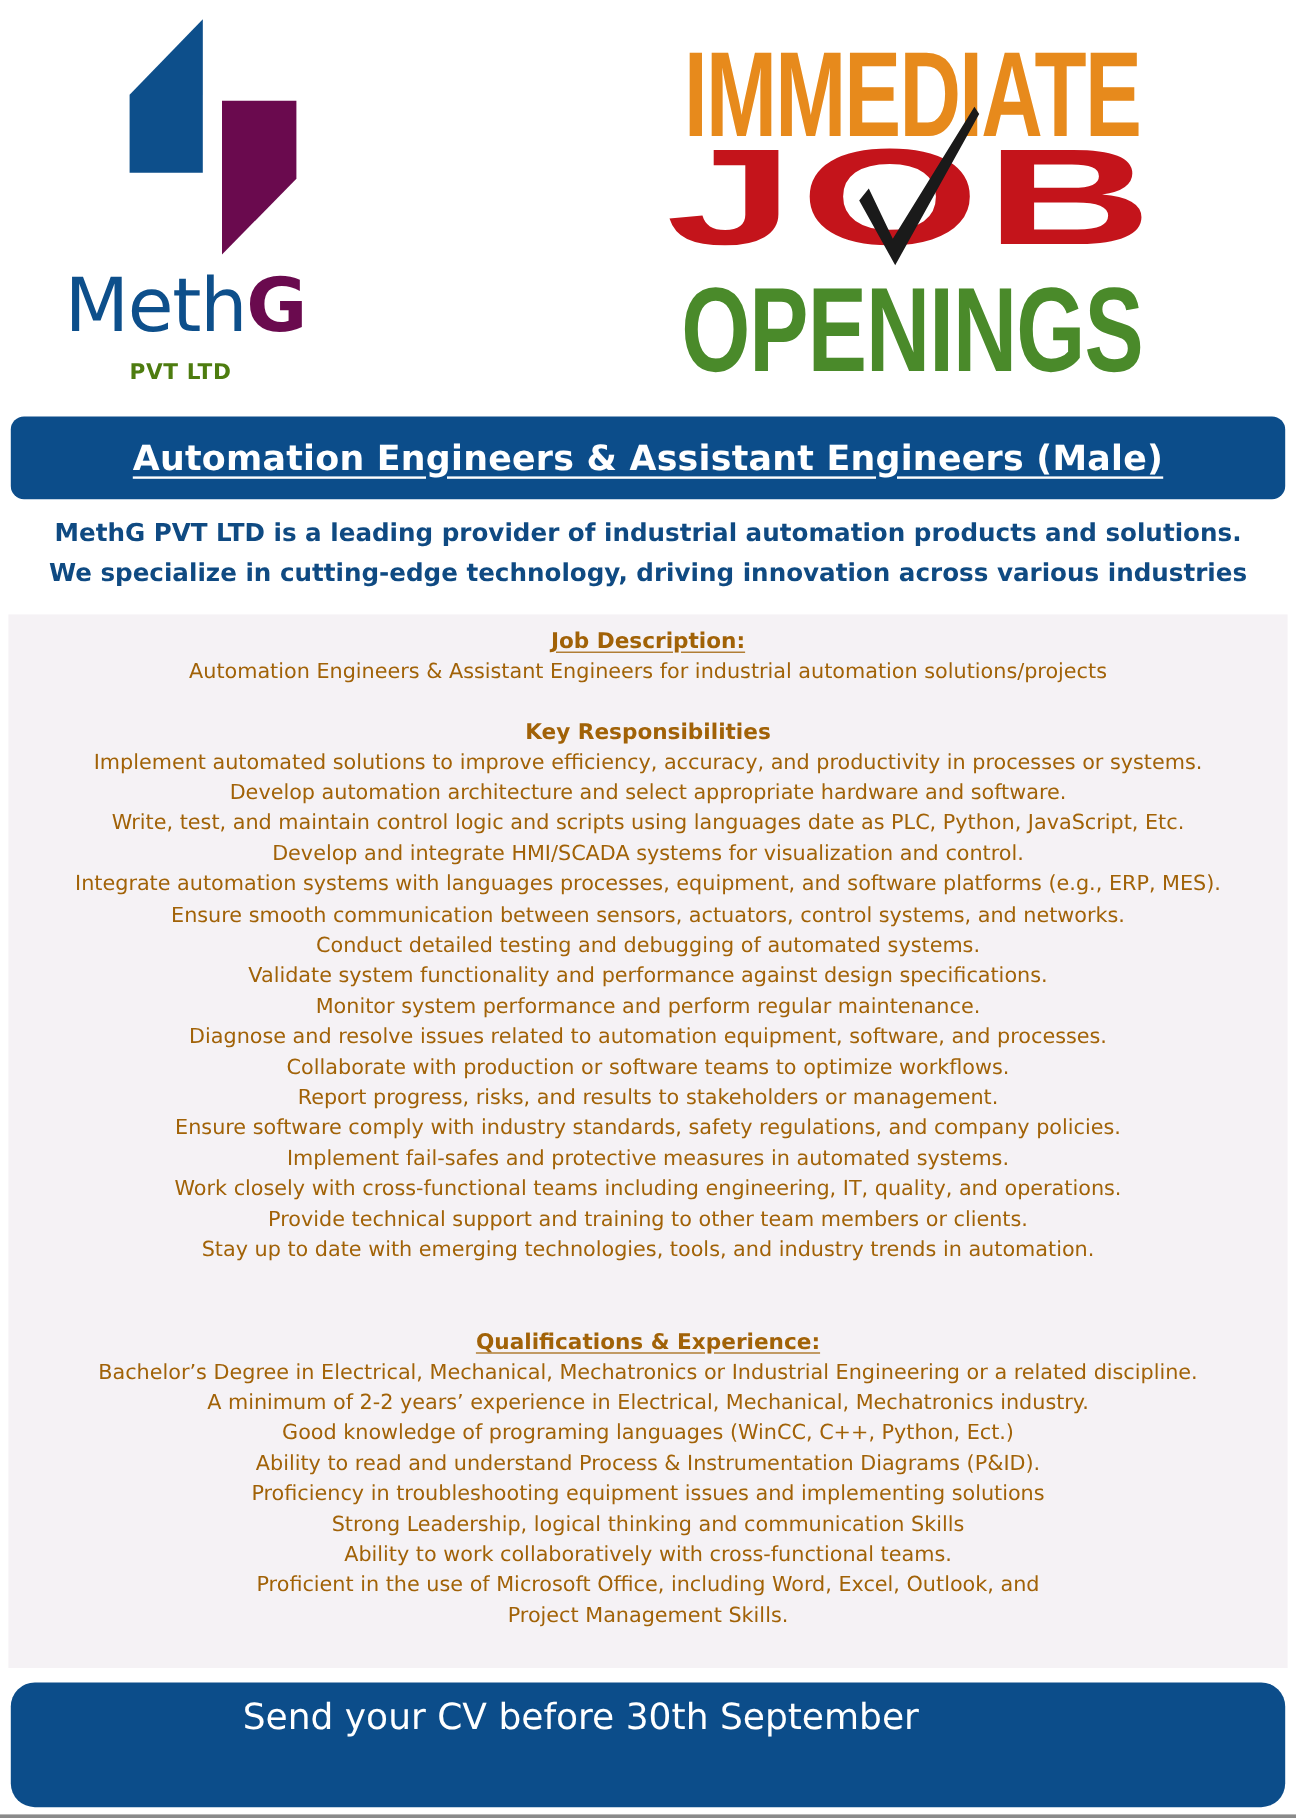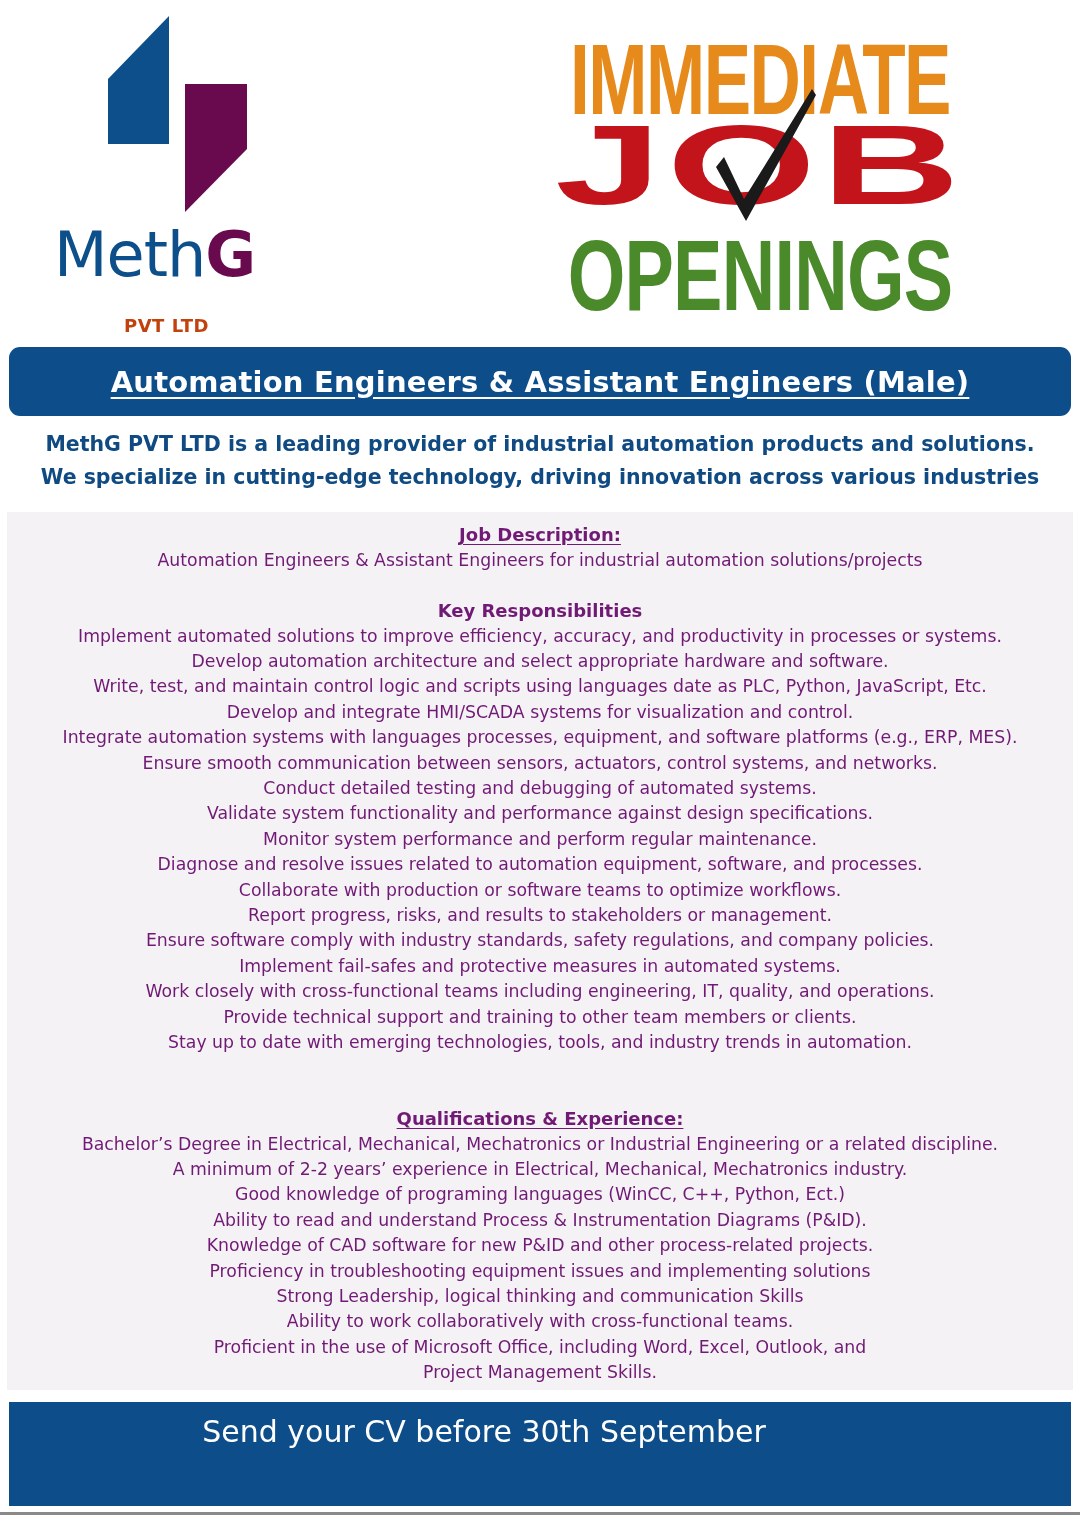--- a/index.html
+++ b/index.html
@@ -9,23 +9,22 @@
   }
   
   .logo { position:absolute; left:0; top:0; width:340px; height:340px; }
   .logo svg { position:absolute; left:0; top:0; }
   .logo-word {
     position:absolute; left:54px; top:224px; font-family:"DejaVu Sans", sans-serif;
     font-size:62px; letter-spacing:-1px; color:#0d4f8b; line-height:1;
   }
   .logo-word .g { color:#6a0a4e; font-weight:bold; }
   .logo-sub {
-    position:absolute; left:124px; top:300px; font-size:18px; color:#c2410c; font-weight:bold;
+    position:absolute; left:108px; top:300px; font-size:18px; color:#4d7c0f; font-weight:bold;
     letter-spacing:0.5px;
-    margin-top:15px;
   }
   
   .banner { position:absolute; left:480px; top:15px; width:560px; height:300px; }
   .banner-line {
     position:absolute; left:0; width:560px; text-align:center; font-family:"Liberation Sans", sans-serif;
     font-weight:bold; line-height:1; transform-origin:center top;
   }
   .b1 { top:14px; font-size:96px; color:#e78a1c; transform:scaleX(0.74) scaleY(1.05); letter-spacing:-2px; }
   .b2 { top:92px; font-size:150px; color:#c4141b; transform:scaleX(1.28) scaleY(0.76); letter-spacing:4px; }
   .b3 { top:210px; font-size:100px; color:#4a8a2a; transform:scaleX(0.74) scaleY(1.0); letter-spacing:-1px; }
@@ -41,29 +40,29 @@
     text-underline-offset:5px; letter-spacing:0.2px;
   }
   .intro {
     position:absolute; left:0; top:428px; width:1080px; text-align:center; color:#0f4a82;
     font-weight:bold; font-size:20.5px; line-height:33px;
   }
   
   .panel {
     position:absolute; left:7px; top:512px; width:1066px; height:878px; background:#f5f2f5;
   }
-  .sec { position:absolute; left:0; width:1066px; text-align:center; color:#701a75; }
+  .sec { position:absolute; left:0; width:1066px; text-align:center; color:#a16207; }
   .sec-h { font-weight:bold; font-size:18px; line-height:25.5px; }
   .sec-h.u { text-decoration:underline; text-underline-offset:3px; }
   .line { font-size:17.3px; line-height:25.4px; white-space:nowrap; }
 
   
   .footer {
     position:absolute; left:9px; top:1402px; width:1062px; height:104px; background:#0c4d8a;
-    color:#ffffff; text-align:center;
+    color:#ffffff; text-align:center;border-radius:20px;
   }
   .footer .f1 { position:absolute; left:-56px; width:1062px; top:12px; font-size:30px; }
   .footer .f2 { position:absolute; left:0; width:1062px; top:50px; font-size:30px; white-space:pre; }
   .bottom-rule { position:absolute; left:0; top:1512px; width:1080px; height:3px; background:#8a8a8a; }
 </style>
 </head>
 <body>
 
 <div class="logo">
   <svg width="340" height="340">
@@ -118,21 +117,20 @@
     <div class="line">Provide technical support and training to other team members or clients.</div>
     <div class="line">Stay up to date with emerging technologies, tools, and industry trends in automation.</div>
   </div>
 
   <div class="sec" style="top:594px;">
     <div class="sec-h u">Qualifications &amp; Experience:</div>
     <div class="line">Bachelor’s Degree in Electrical, Mechanical, Mechatronics or Industrial Engineering or a related discipline.</div>
     <div class="line">A minimum of 2-2 years’ experience in  Electrical, Mechanical, Mechatronics industry.</div>
     <div class="line">Good knowledge of programing languages (WinCC, C++, Python, Ect.)</div>
     <div class="line">Ability to read and understand Process &amp; Instrumentation Diagrams (P&amp;ID).</div>
-    <div class="line">Knowledge of CAD software for new P&amp;ID and other process-related projects.</div>
     <div class="line">Proficiency in troubleshooting equipment issues and implementing solutions</div>
     <div class="line">Strong Leadership, logical thinking and communication Skills</div>
     <div class="line">Ability to work collaboratively with cross-functional teams.</div>
     <div class="line">Proficient in the use of Microsoft Office, including Word, Excel, Outlook, and</div>
     <div class="line">Project Management Skills.</div>
   </div>
 </div>
 
 <div class="footer">
   <div class="f1">Send your CV before 30th September</div>

